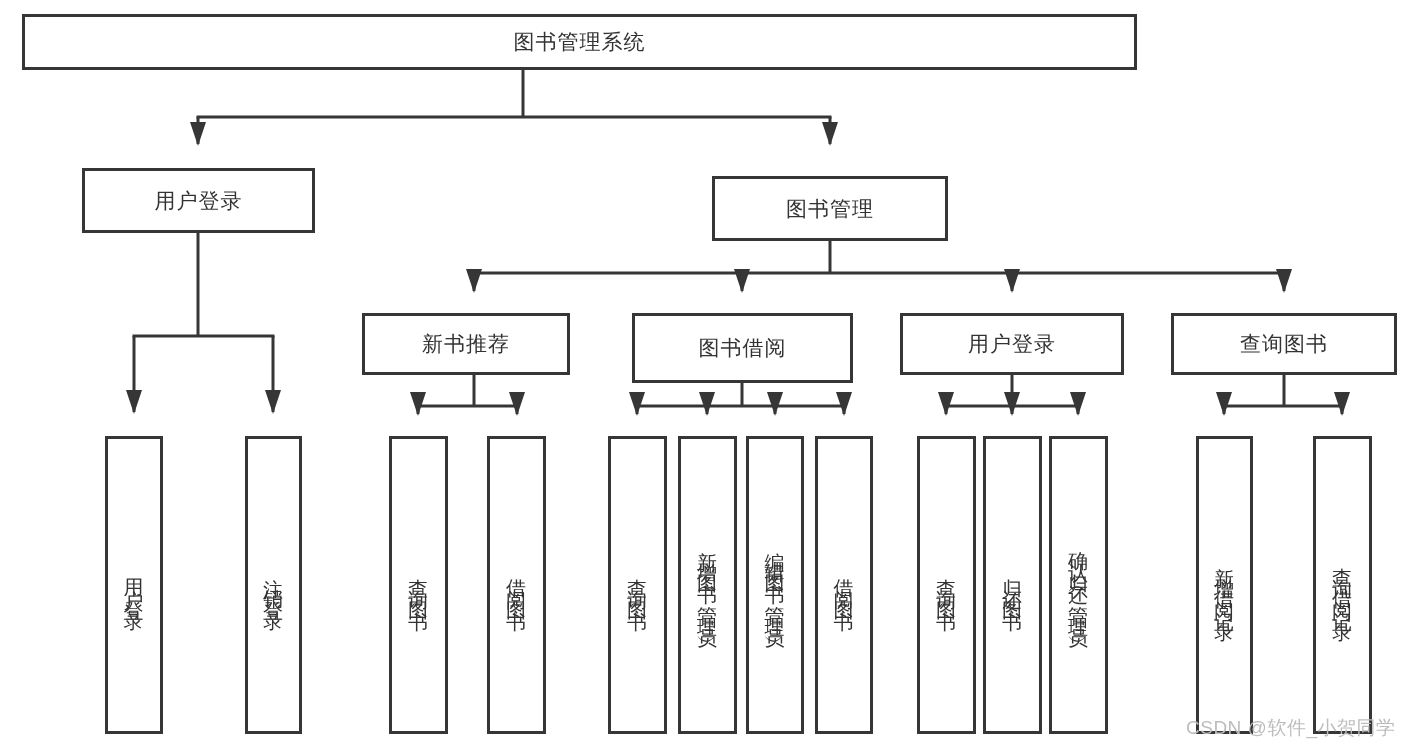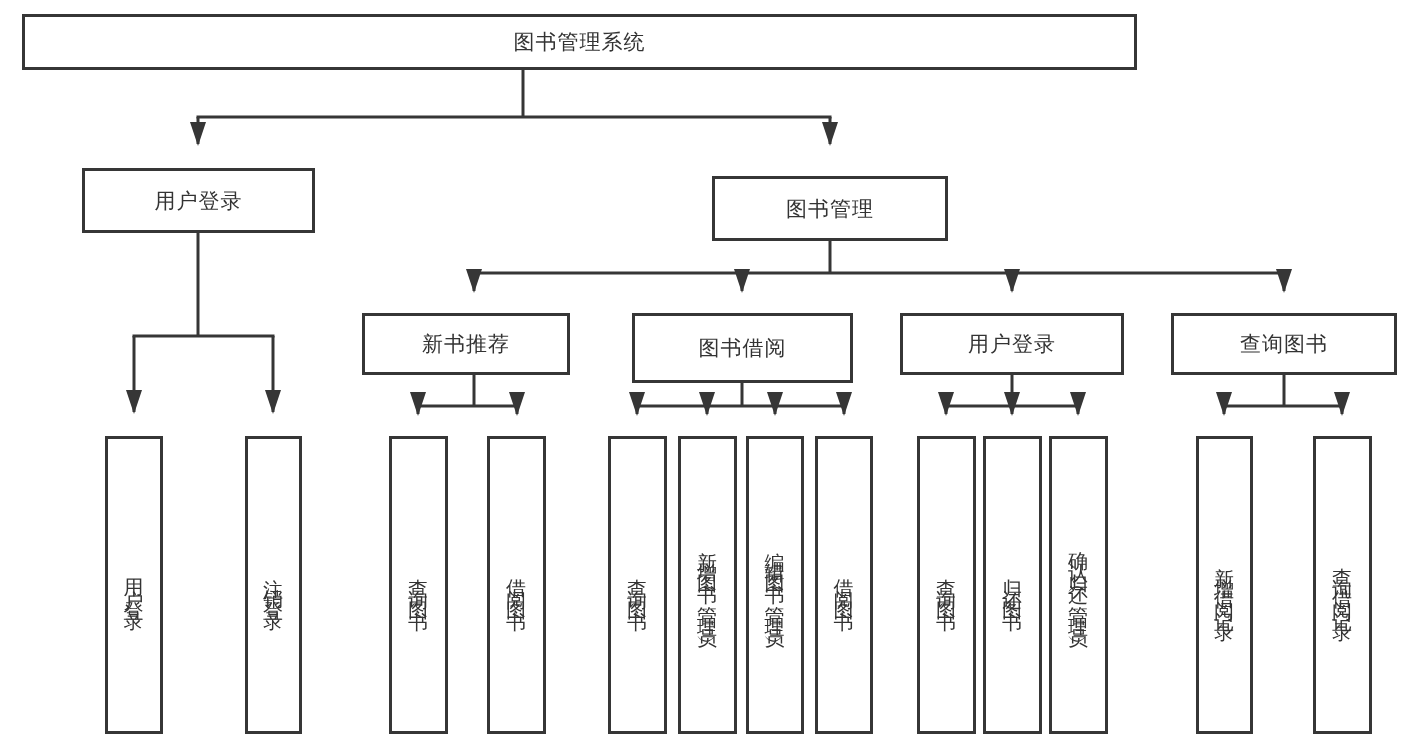--- a/index.html
+++ b/index.html
@@ -163,14 +163,15 @@
     <span>确认归还（管理员）</span>
   </div>
 
   <div class="node v-node" style="left:1196px; top:436px; width:57px; height:298px;">
     <span>新增借阅记录</span>
   </div>
   <div class="node v-node" style="left:1313px; top:436px; width:59px; height:298px;">
     <span>查询借阅记录</span>
   </div>
 
+  <div class="watermark">CSDN @软件_小贺同学</div>
 
 </div>
 
 </body></html>

